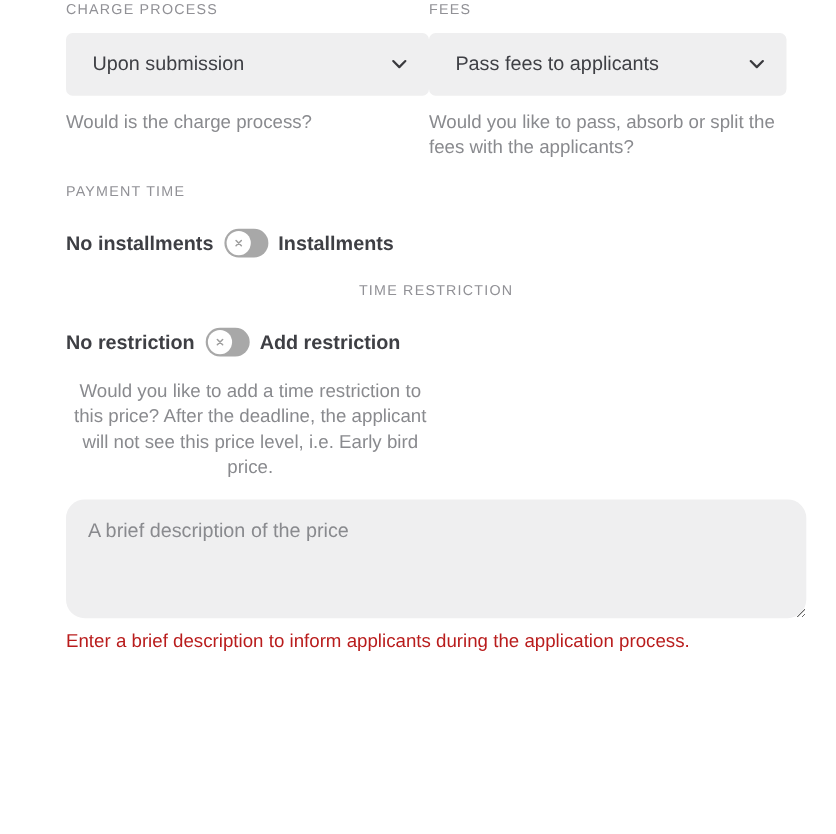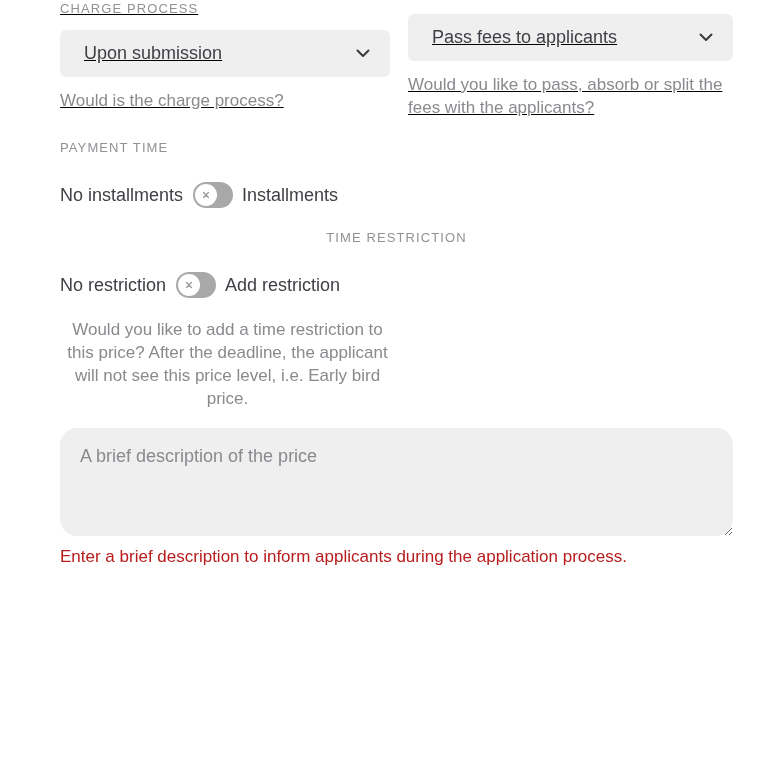--- a/index.html
+++ b/index.html
@@ -17,26 +17,24 @@
     display: block;
     font-size: 13px;
     line-height: 16px;
     letter-spacing: 1.1px;
     color: #919196;
     font-weight: 400;
   }
   .top-grid {
     display: grid;
     grid-template-columns: 330px 325px;
-    column-gap: 18px;
-    text-decoration: underline;
   }
   .select-box {
     margin-top: 13px;
-    height: 47px;
+    height: 57px;
     background: #efeff0;
     border-radius: 6px;
     display: flex;
     align-items: center;
     justify-content: space-between;
     padding: 0 20px 0 24px;
     cursor: pointer;
   }
   .select-value {
     font-size: 18px;
@@ -51,20 +49,21 @@
   }
   .section { margin-top: 20px; }
   .toggle-row {
     margin-top: 26px;
     display: flex;
     align-items: center;
   }
   .toggle-side-label {
     font-size: 18px;
     color: #3e3f44;
+    font-weight: bold;
   }
   .toggle-side-label.left { margin-right: 10px; }
   .toggle-side-label.right { margin-left: 9px; }
   .toggle {
     width: 40px; height: 26px;
     border-radius: 13px;
     background: #a8a8a8;
     position: relative;
     cursor: pointer;
     flex: 0 0 auto;
@@ -131,20 +130,21 @@
         <span class="chevron">
           <svg width="14" height="9" viewBox="0 0 14 9" fill="none">
             <path d="M1.5 1.5 L7 7 L12.5 1.5" stroke="#3a3a3e" stroke-width="2" stroke-linecap="round" stroke-linejoin="round"></path>
           </svg>
         </span>
       </div>
       <div class="helper">Would is the charge process?</div>
     </div>
 
     <div class="field">
+      <span class="field-label">FEES</span>
       <div class="select-box" role="combobox" aria-expanded="false">
         <span class="select-value">Pass fees to applicants</span>
         <span class="chevron">
           <svg width="14" height="9" viewBox="0 0 14 9" fill="none">
             <path d="M1.5 1.5 L7 7 L12.5 1.5" stroke="#3a3a3e" stroke-width="2" stroke-linecap="round" stroke-linejoin="round"></path>
           </svg>
         </span>
       </div>
       <div class="helper">Would you like to pass, absorb or split the fees with the applicants?</div>
     </div>

